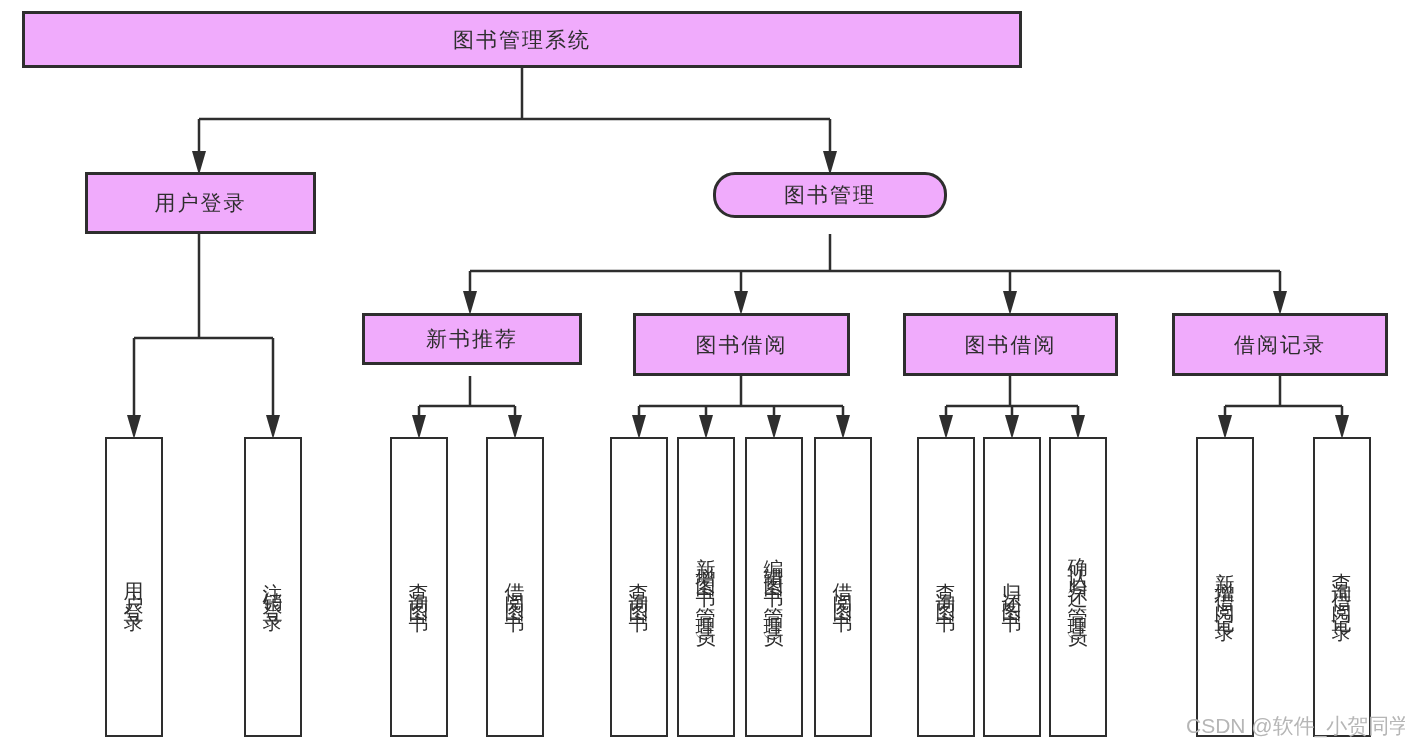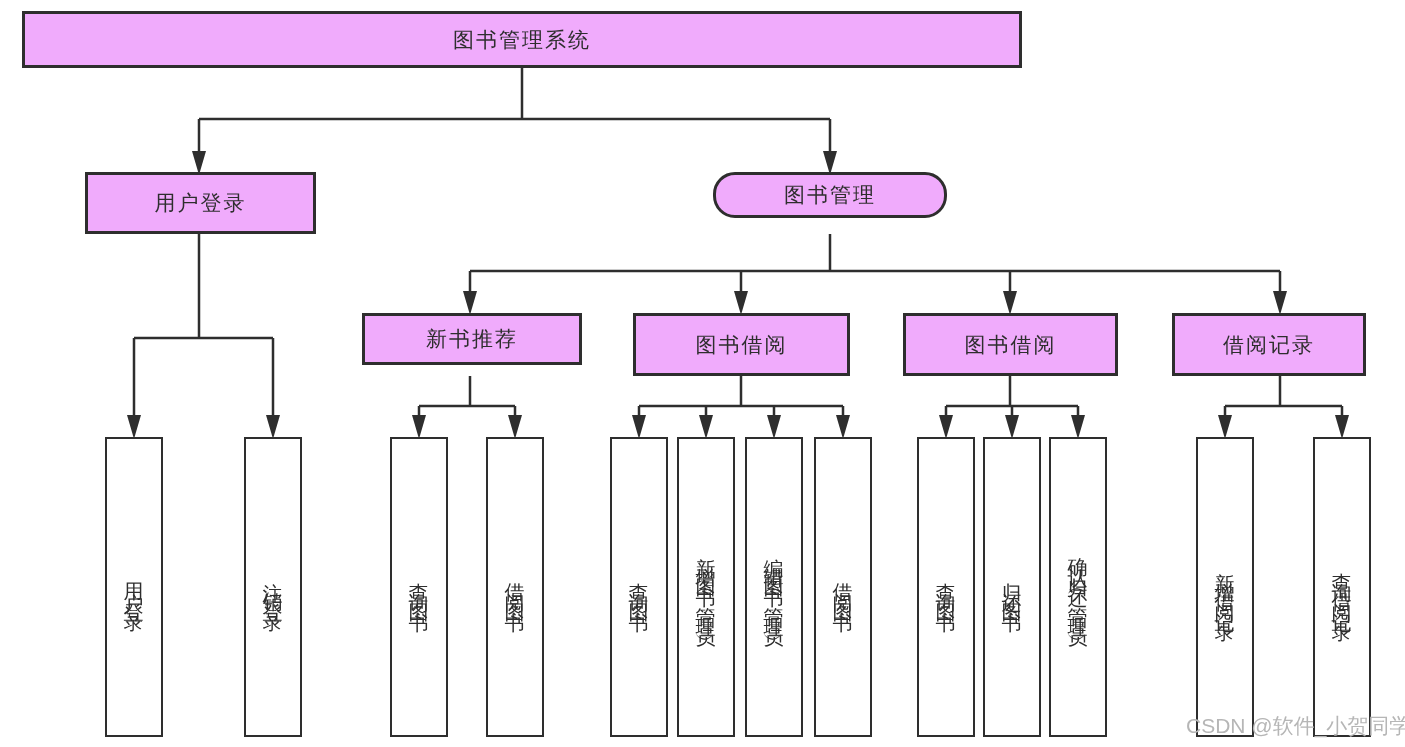--- a/index.html
+++ b/index.html
@@ -34,21 +34,21 @@
     letter-spacing: 2px;
     z-index: 2;
     white-space: nowrap;
   }
   .node.root   { left: 22px;   top: 11px;  width: 1000px; height: 57px; }
   .node.l2a    { left: 85px;   top: 172px; width: 231px;  height: 62px; }
   .node.l2b    { left: 713px;  top: 172px; width: 234px;  height: 46px; border-radius: 22px; }
   .node.l3a    { left: 362px;  top: 313px; width: 220px;  height: 52px; }
   .node.l3b    { left: 633px;  top: 313px; width: 217px;  height: 63px; }
   .node.l3c    { left: 903px;  top: 313px; width: 215px;  height: 63px; }
-  .node.l3d    { left: 1172px; top: 313px; width: 194px;  height: 63px; }
+  .node.l3d    { left: 1172px; top: 313px; width: 216px;  height: 63px; }
   .leaf {
     position: absolute;
     top: 437px;
     width: 58px;
     height: 300px;
     box-sizing: border-box;
     background: #ffffff;
     border: 2.5px solid var(--line-color, #2e2e2e);
     display: flex;
     align-items: center;

